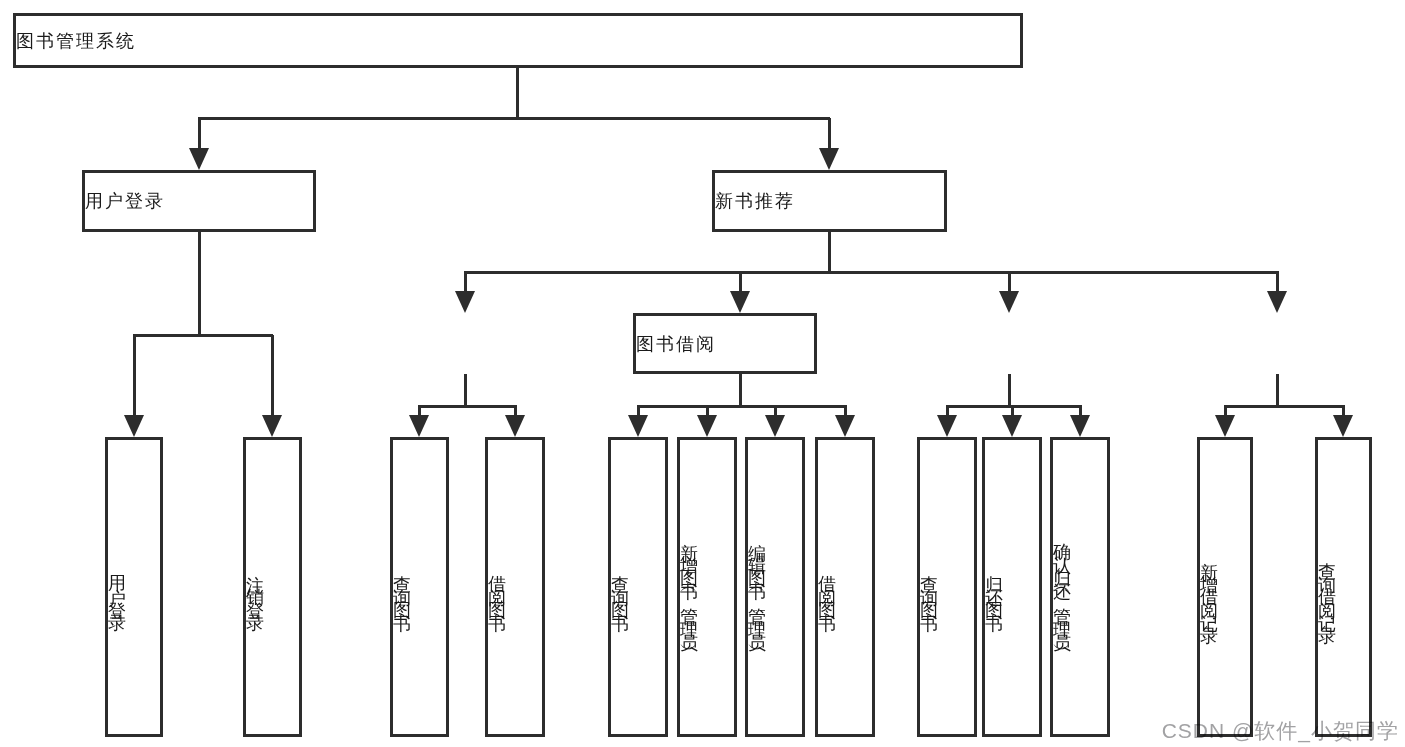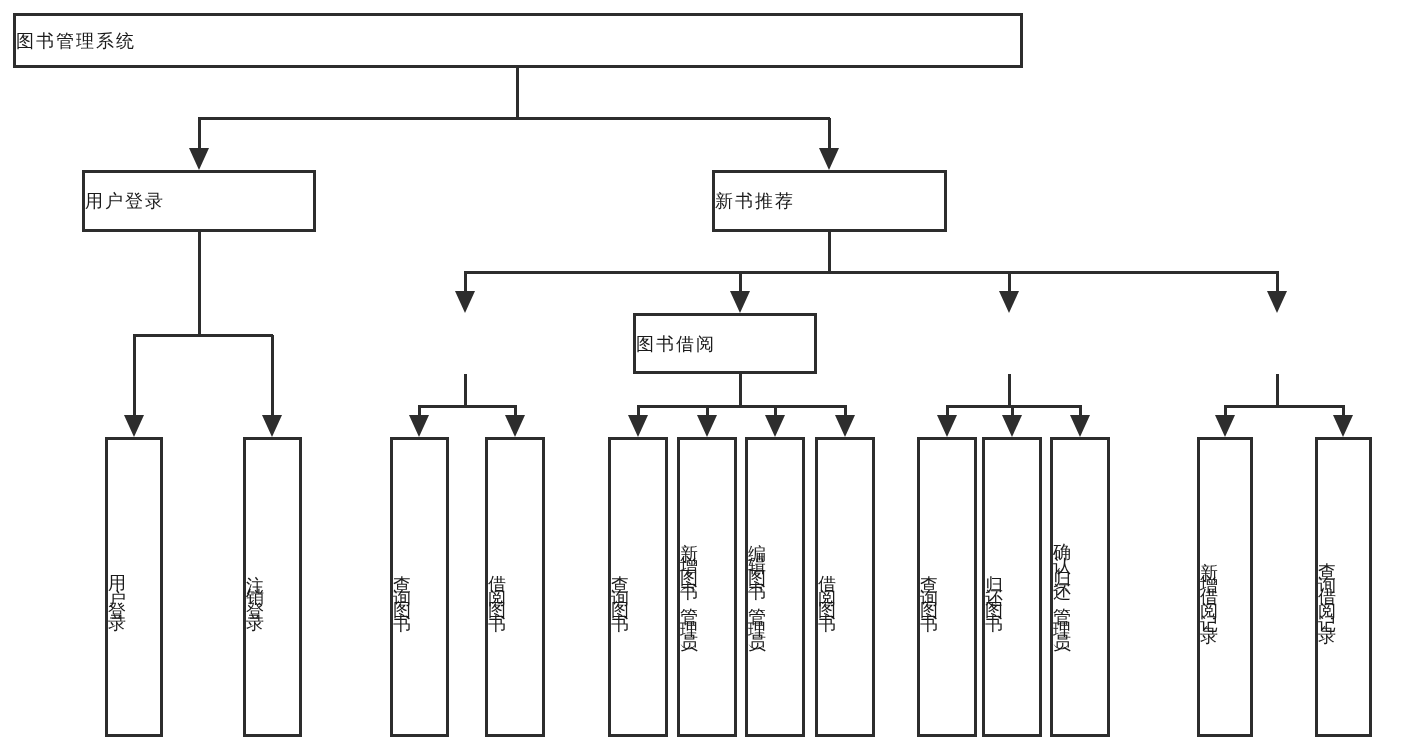--- a/index.html
+++ b/index.html
@@ -145,13 +145,14 @@
       <div class="arrow" style="left: 697px; top: 415px;"></div>
       <div class="arrow" style="left: 765px; top: 415px;"></div>
       <div class="arrow" style="left: 835px; top: 415px;"></div>
       <div class="arrow" style="left: 937px; top: 415px;"></div>
       <div class="arrow" style="left: 1002px; top: 415px;"></div>
       <div class="arrow" style="left: 1070px; top: 415px;"></div>
       <div class="arrow" style="left: 1215px; top: 415px;"></div>
       <div class="arrow" style="left: 1333px; top: 415px;"></div>
     </div>
 
+  <div class="watermark">CSDN @软件_小贺同学</div>
 </div>
 
 </body></html>

